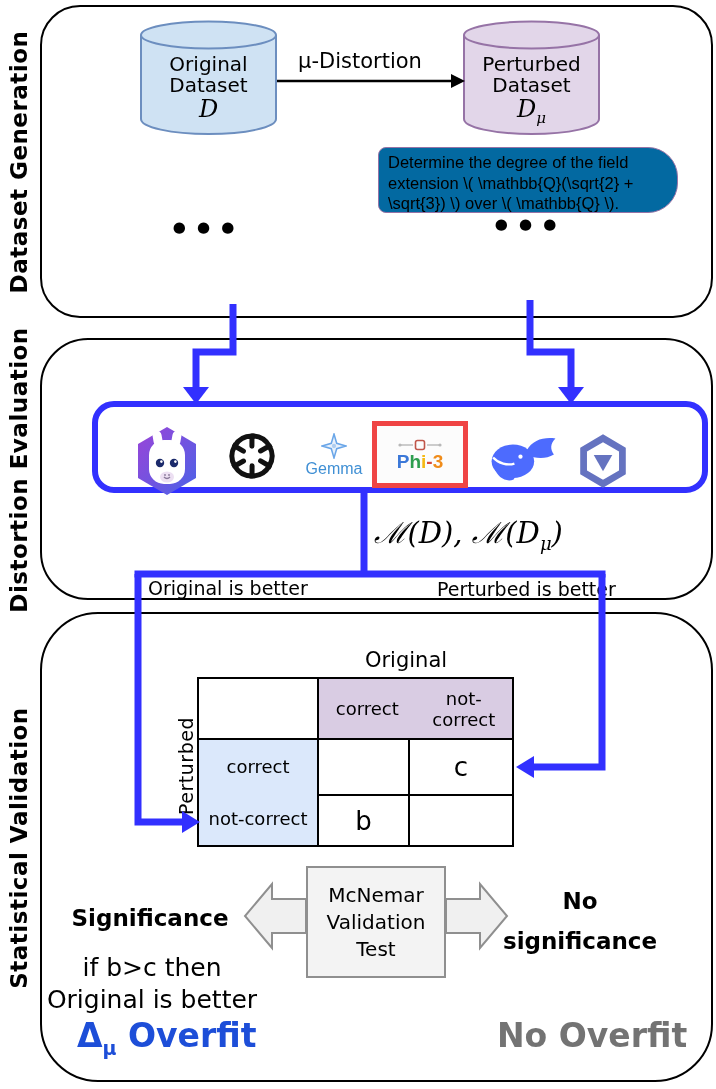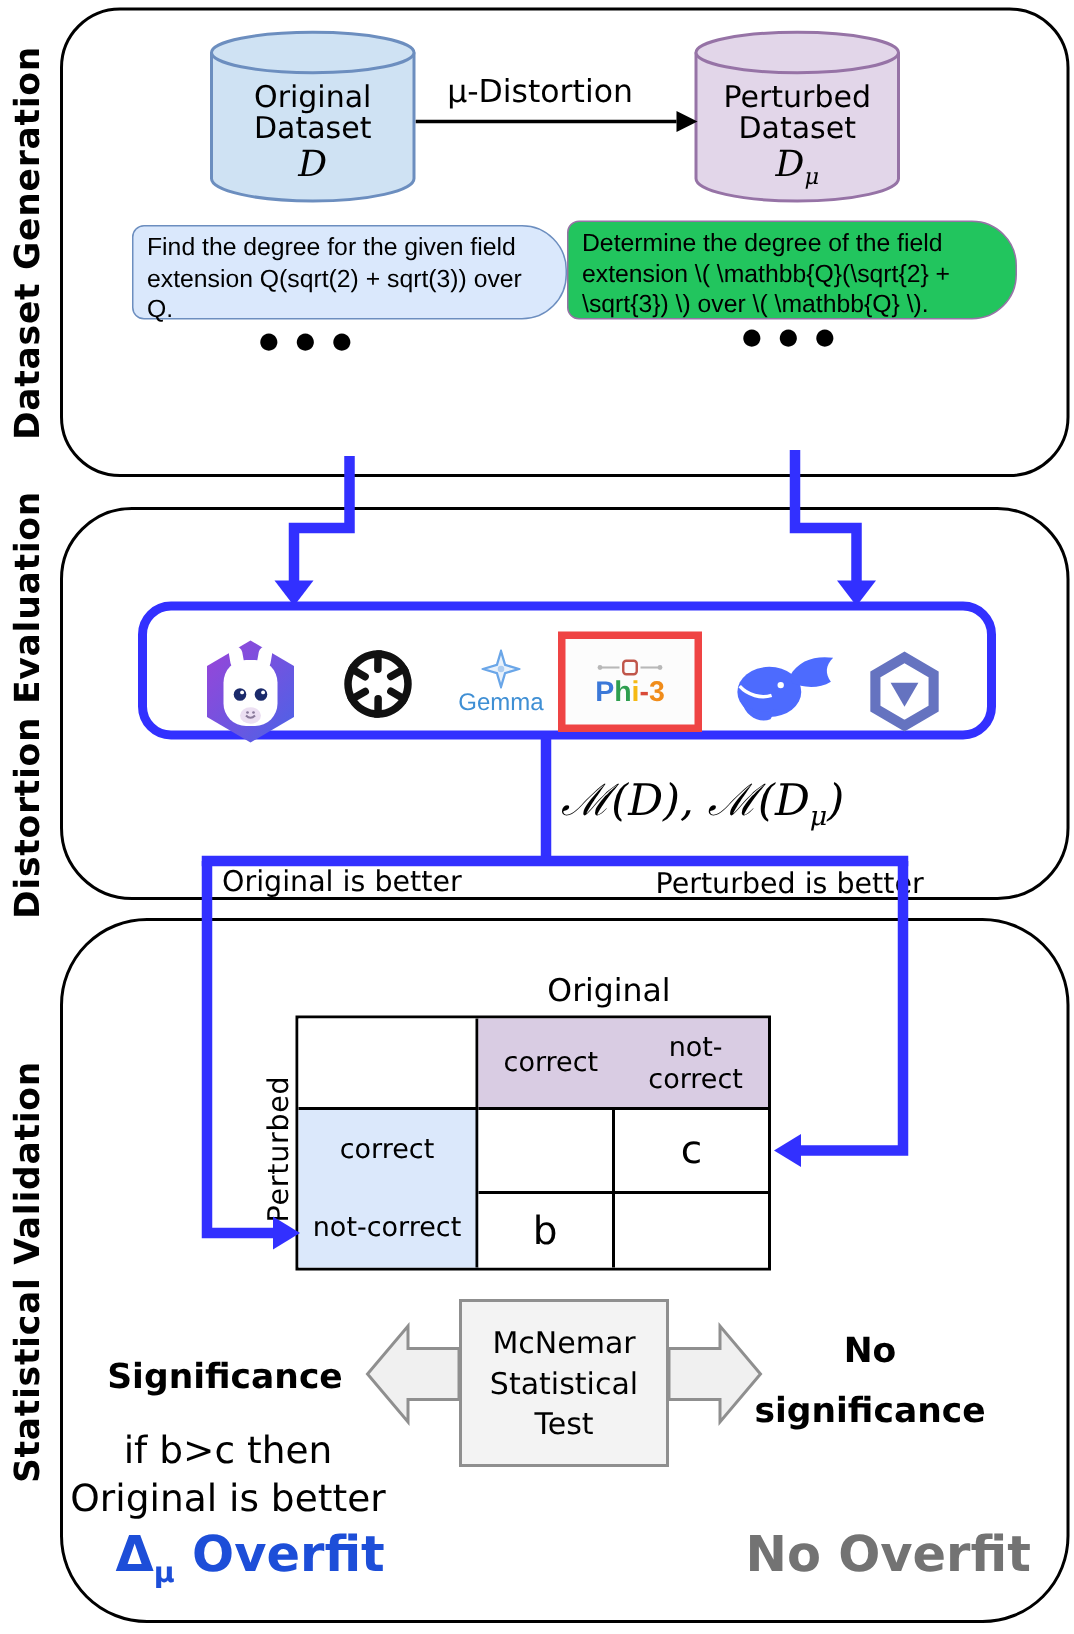--- a/index.html
+++ b/index.html
@@ -21,28 +21,28 @@
   .cyl-label{position:absolute;width:139px;text-align:center;font-size:20px;line-height:21px;}
   .cyl-sym{font-family:"DejaVu Serif",serif;font-style:italic;font-size:24px;line-height:26px;}
   sub.mu{font-size:15px;font-style:italic;}
 
   .mu-label{position:absolute;transform:translate(-50%,-50%);font-size:21px;white-space:nowrap;}
 
   
   .bubble{position:absolute;font-family:"Liberation Sans",sans-serif;font-size:16.5px;
           line-height:20.5px;padding:4px 9px;border-radius:8px 30px 30px 8px;}
   .bubble.blue{background:#dae8fc;border:1.6px solid #6c8ebf;}
-  .bubble.purple{background:#22c55e;border:1.6px solid #9673a6;}
+  .bubble.purple{background:#0369a1;border:1.6px solid #9673a6;}
   .vcenter{display:flex;align-items:center;}
   .dots{position:absolute;transform:translate(-50%,-50%);font-weight:bold;font-size:15px;
         letter-spacing:3px;white-space:nowrap;}
 
   
   .llm-title{position:absolute;transform:translate(-50%,-50%);font-size:22px;white-space:nowrap;}
-  .llmbox{position:absolute;left:92px;top:401px;width:572px;height:92px;background:#fff;
+  .llmbox{position:absolute;left:92px;top:401px;width:616px;height:92px;background:#fff;
           border:6px solid #3230ff;border-radius:22px;padding-left:12px;}
   .logo{position:absolute;}
   .gemma-wrap{display:flex;flex-direction:column;align-items:center;width:64px;}
   .gemma-txt{font-family:"Liberation Sans",sans-serif;font-size:16px;color:#3f8fd4;margin-top:1px;}
   .phicard{position:absolute;width:96px;height:67px;background:#fcfcfc;border:5px solid #ef4444;
            display:flex;flex-direction:column;align-items:center;justify-content:center;}
   .philabel{font-family:"Liberation Sans",sans-serif;font-weight:bold;font-size:19px;line-height:20px;}
   .phi-p{color:#3b78d8;} .phi-h{color:#2e9e4f;} .phi-i{color:#f5b914;}
   .phi-d{color:#d94a38;} .phi-3{color:#f08c1a;}
 
@@ -113,21 +113,20 @@
     <div>Dataset</div>
     <div class="cyl-sym"><span>D</span><sub class="mu">μ</sub></div>
   </div>
 
   <div class="mu-label" style="left:360px;top:61px;">μ-Distortion</div>
   <svg class="overlay" style="left:277px;top:72px;" width="192" height="18">
     <line x1="0" y1="9" x2="174" y2="9" stroke="#000" stroke-width="2.4"></line>
     <polygon points="174,2 174,16 188,9" fill="#000"></polygon>
   </svg>
 
-  <div class="bubble blue" style="left:88px;top:150px;width:290px;height:63px;">Find the degree for the given field extension Q(sqrt(2) + sqrt(3)) over Q.</div>
   <div class="bubble purple" style="left:378px;top:147px;width:300px;height:66px;">Determine the degree of the field extension \( \mathbb{Q}(\sqrt{2} + \sqrt{3}) \) over \( \mathbb{Q} \).</div>
 
   <div class="dots" style="left:205px;top:227px;">● ● ●</div>
   <div class="dots" style="left:527px;top:224px;">● ● ●</div>
 
 
 
   <div class="llmbox">
 
     <svg class="logo" style="left:36px;top:18px;" width="66" height="72" viewBox="0 0 66 72">
@@ -214,21 +213,21 @@
       <span>not-correct</span>
     </div>
     <div class="ccell dcell r1c1"></div>
     <div class="ccell dcell r1c2">c</div>
     <div class="ccell dcell r2c1">b</div>
     <div class="ccell dcell r2c2"></div>
   </div>
 
   <div class="mcbox">
     <div>McNemar</div>
-    <div>Statistical</div>
+    <div>Validation</div>
     <div>Test</div>
   </div>
 
   <div class="outcome" style="left:150px;top:918px;">Significance</div>
   <div class="outcome" style="left:580px;top:901px;">No</div>
   <div class="outcome" style="left:580px;top:941px;">significance</div>
 
   <div class="rule" style="left:152px;top:967px;">if b&gt;c then</div>
   <div class="rule" style="left:152px;top:999px;">Original is better</div>
 

